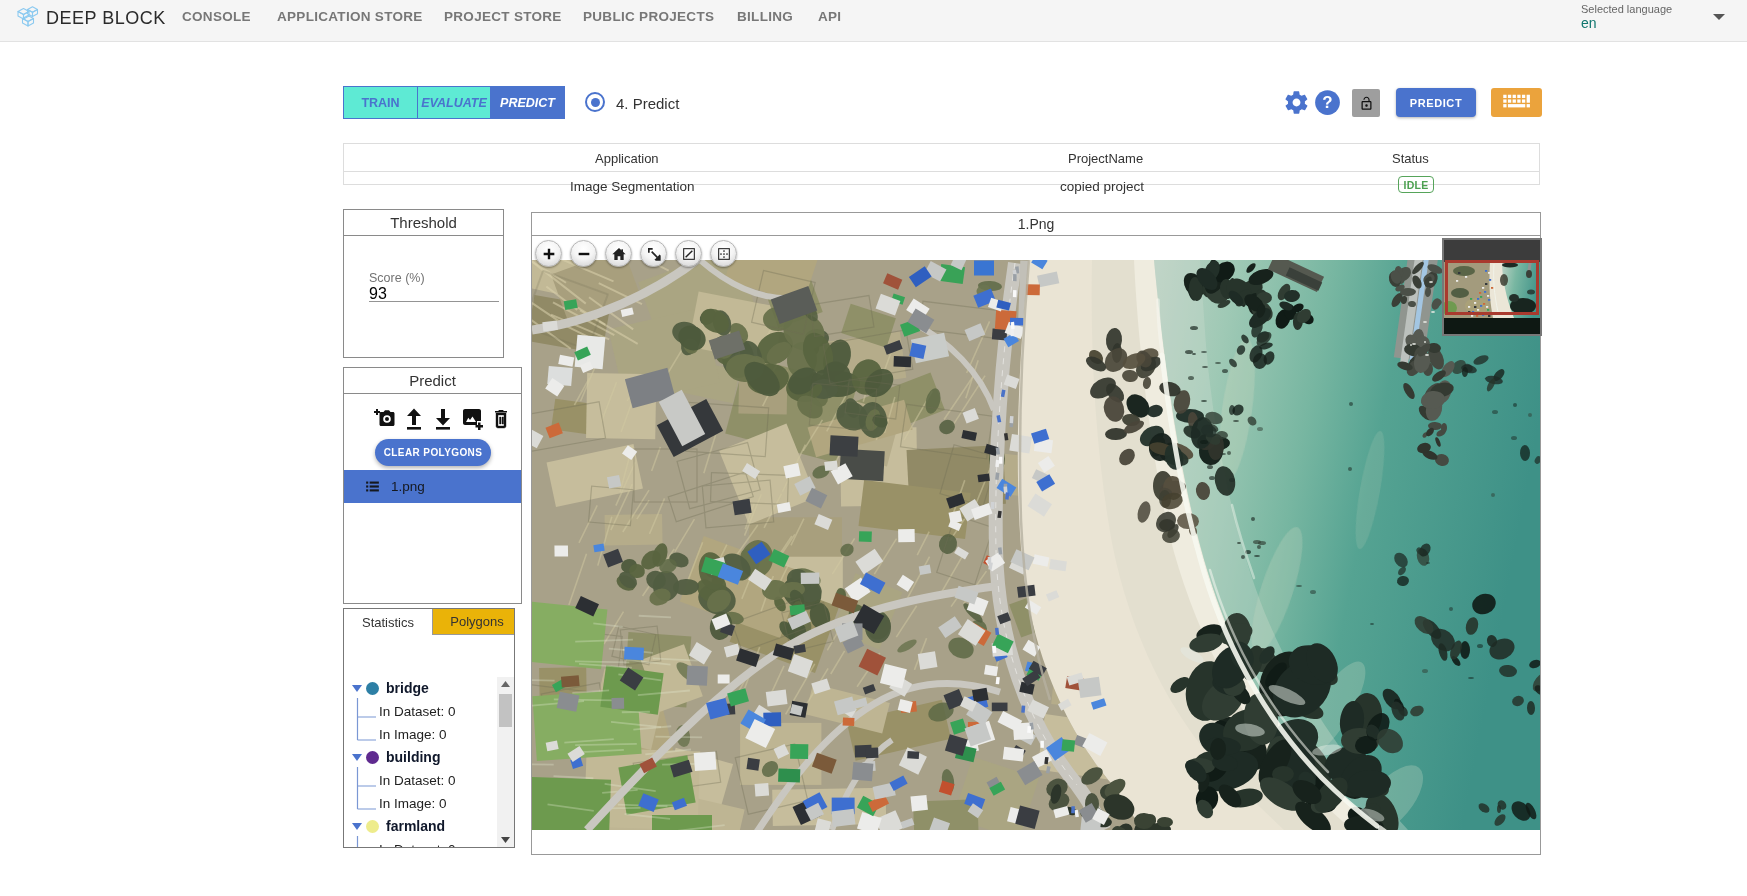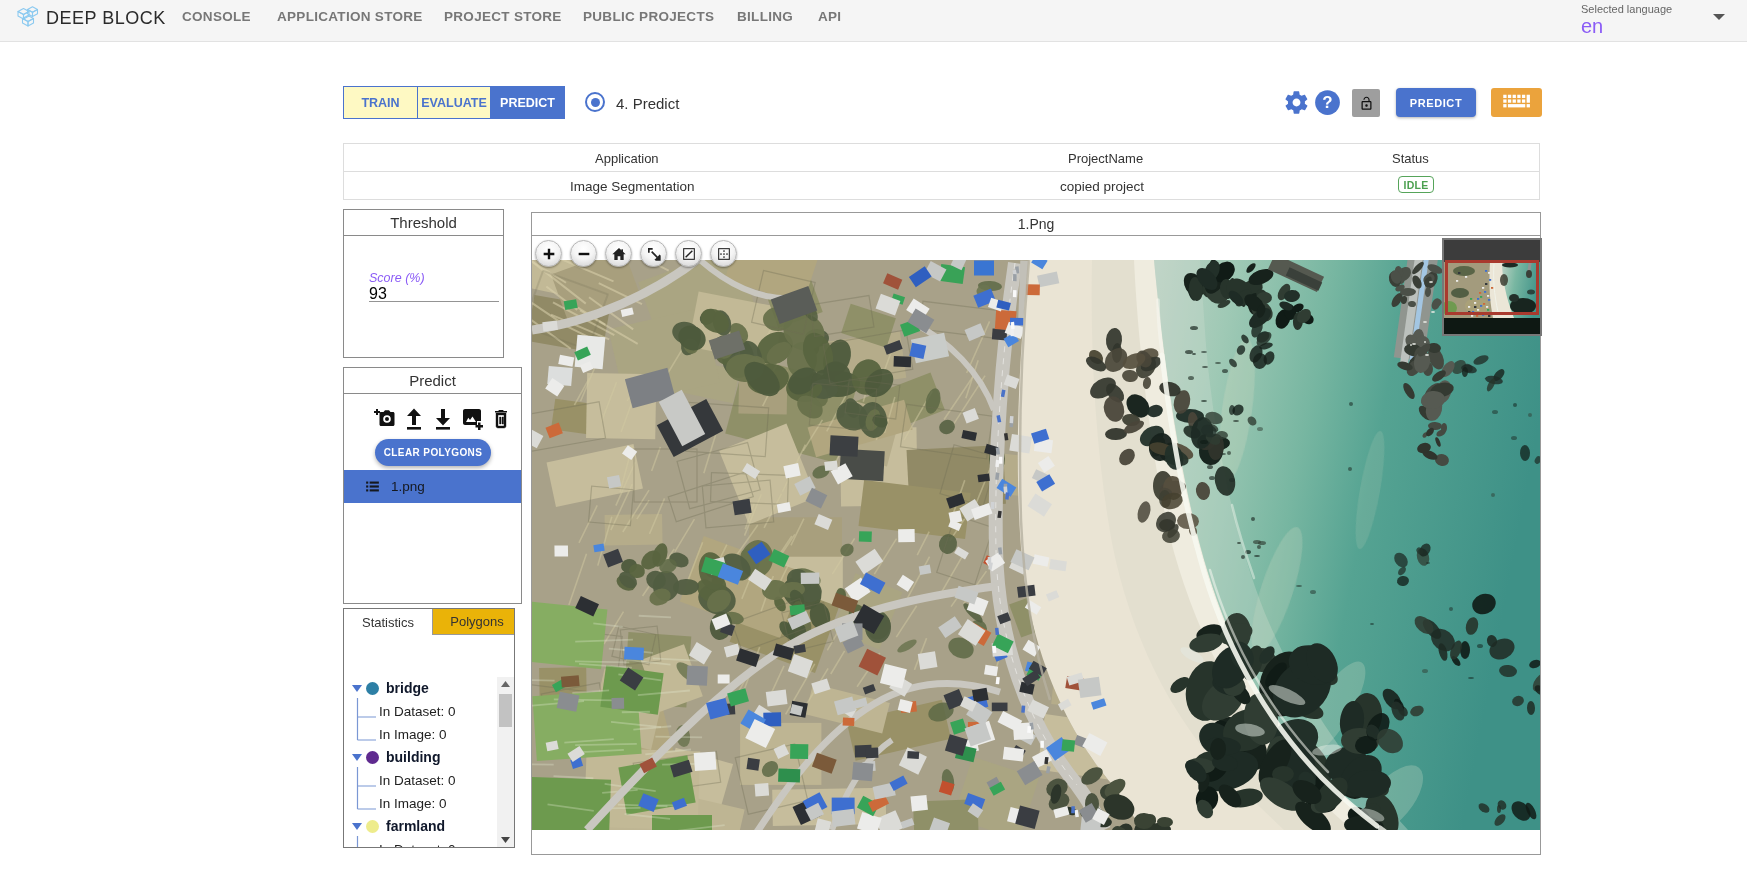--- a/index.html
+++ b/index.html
@@ -4,50 +4,50 @@
 * { margin:0; padding:0; box-sizing:border-box; }
 html,body { width:1747px; height:896px; overflow:hidden; background:#fff;
   font-family:"Liberation Sans", sans-serif; }
 .abs { position:absolute; }
 
 .nav { position:absolute; left:0; top:0; width:1747px; height:42px; background:#f5f5f5;
   border-bottom:1px solid #e2e2e2; }
 .logo { position:absolute; left:46px; top:8px; font-size:18px; color:#2a2a2a; letter-spacing:0.5px; }
 .menu { position:absolute; top:9px; font-size:13.5px; font-weight:700; color:#777; letter-spacing:0.3px; }
 .lang-label { position:absolute; left:1581px; top:3px; font-size:11px; color:#666; }
-.lang-val { position:absolute; left:1581px; top:15px; font-size:20px; color:#8b5cf6; }
+.lang-val { position:absolute; left:1581px; top:15px; font-size:14px; color:#0f766e; }
 .lang-arrow { position:absolute; left:1713px; top:14px; width:0; height:0;
   border-left:6px solid transparent; border-right:6px solid transparent; border-top:6px solid #555; }
 
 .tabs { position:absolute; left:343px; top:86px; height:33px; display:flex; border:1px solid #4a73cd; }
 .tab { height:100%; display:flex; align-items:center; justify-content:center;
-  font-size:12.5px; font-weight:700; color:#4a73cd; background:#fef9c3; }
+  font-size:12.5px; font-weight:700; color:#4a73cd; background:#5eead4; }
 .tab.sel { background:#4a73cd; color:#fff; }
-.tab + .tab { border-left:1px solid #4a73cd; }
+.tab + .tab { border-left:1px solid #4a73cd;font-style:italic; }
 .radio-outer { position:absolute; left:585px; top:92px; width:20px; height:20px; border:2px solid #4a73cd;
   border-radius:50%; }
 .radio-inner { position:absolute; left:3.5px; top:3.5px; width:9px; height:9px; background:#4a73cd; border-radius:50%; padding:0; }
 .radio-label { position:absolute; left:616px; top:95px; font-size:15px; color:#333; }
 
 .lockbtn { position:absolute; left:1352px; top:89px; width:28px; height:28px; background:#9e9e9e;
   border-radius:2px; display:flex; align-items:center; justify-content:center; }
 .predictbtn { position:absolute; left:1396px; top:88px; width:80px; height:29px; background:#4a73cd;
   border-radius:4px; color:#fff; font-size:11px; font-weight:700; display:flex; align-items:center;
   justify-content:center; letter-spacing:0.6px; box-shadow:0 1px 3px rgba(0,0,0,0.3); }
 .kbbtn { position:absolute; left:1491px; top:88px; width:51px; height:29px; background:#eba33c;
   border-radius:3px; display:flex; align-items:center; justify-content:center; }
 
-.tbl { position:absolute; left:343px; top:143px; width:1197px; height:57px; border:1px solid #ddd; }
+.tbl { position:absolute; left:343px; top:143px; width:1197px; height:42px; border:1px solid #ddd; }
 .tbl .hd { position:absolute; top:0; left:0; right:0; height:28px; border-bottom:1px solid #ddd; }
 .tbl span { position:absolute; font-size:13px; color:#333; }
 
 .panel { position:absolute; border:1px solid #8a8a8a; background:#fff; overflow:hidden; }
 .panel .ph { height:26px; border-bottom:1px solid #8a8a8a; display:flex; align-items:center;
   justify-content:center; font-size:15px; color:#333; }
-.score-label { position:absolute; left:25px; top:61px; font-size:12.5px; color:#8b5cf6;font-style:italic; }
+.score-label { position:absolute; left:25px; top:61px; font-size:12.5px; color:#737373; }
 .score-val { position:absolute; left:25px; top:75px; font-size:16px; color:#000000; }
 .score-line { position:absolute; left:25px; top:91px; width:130px; height:1px; background:#949494; }
 .clearbtn { position:absolute; left:31px; top:71px; width:116px; height:27px; background:#4a73cd;
   border-radius:14px; color:#fff; font-size:10px; font-weight:700; display:flex; align-items:center;
   justify-content:center; letter-spacing:0.4px; box-shadow:0 2px 4px rgba(0,0,0,0.3); }
 .filerow { position:absolute; left:0; top:102px; width:177px; height:33px; background:#4a73cd;
   display:flex; align-items:center; color:#15181e; font-size:13.5px; }
 
 .stats-tabs { position:absolute; left:0; top:0; width:177px; height:26px; display:flex; }
 .stat-tab { flex:1; display:flex; align-items:center; justify-content:center; font-size:13px; color:#333; }

